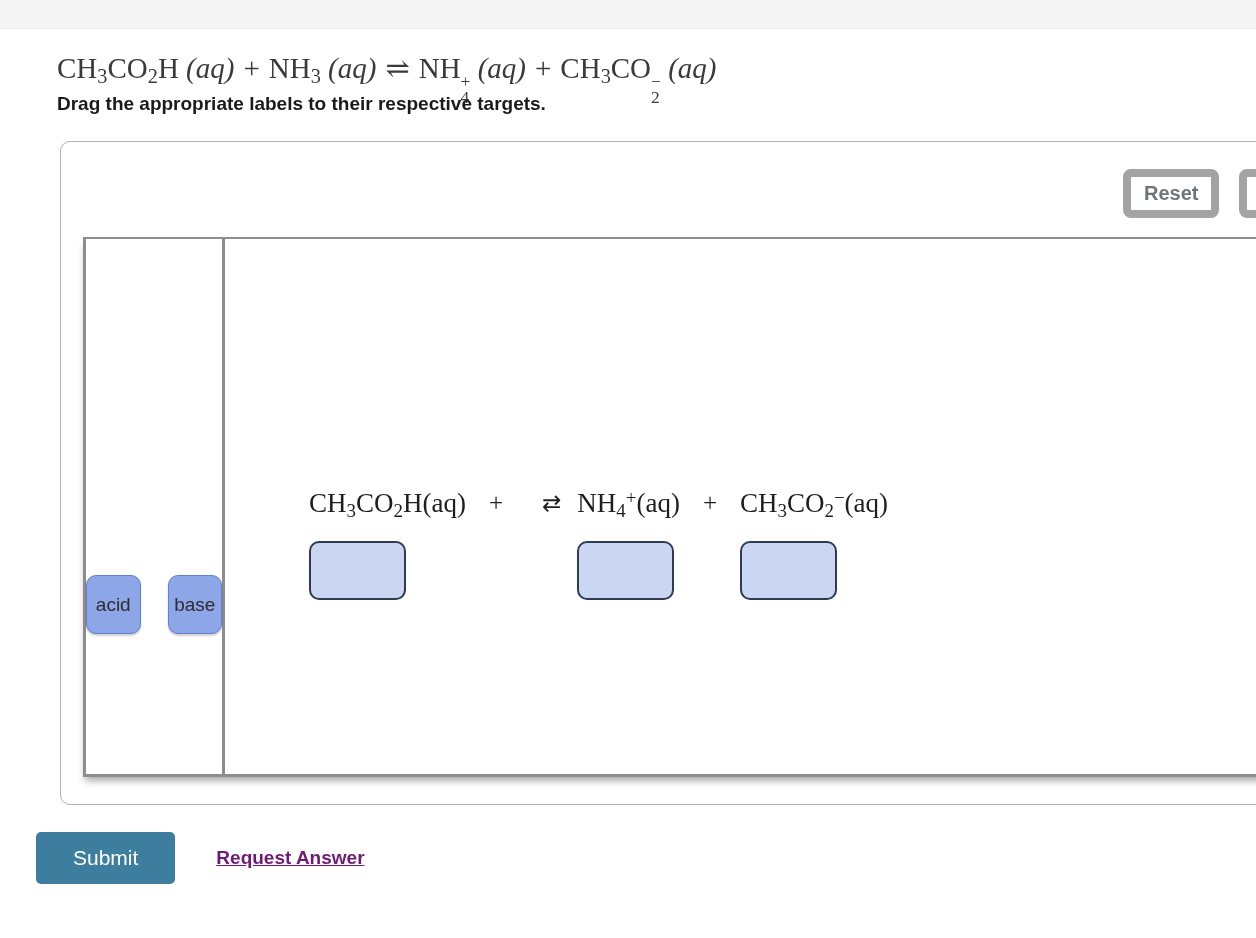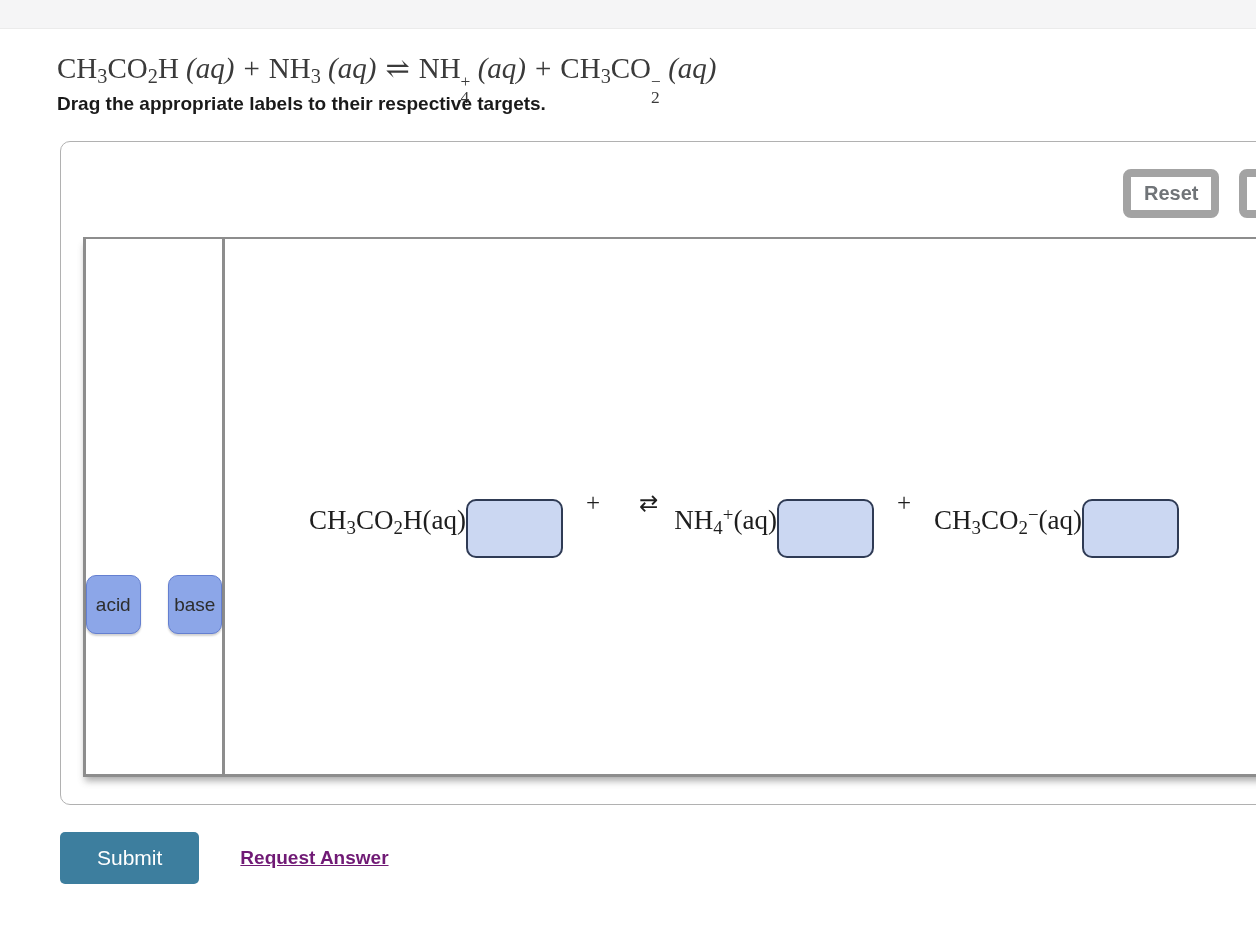--- a/index.html
+++ b/index.html
@@ -100,21 +100,21 @@
     font-size: 19px;
     color: #2d2d2d;
     cursor: grab;
   }
   .dnd-main {
     flex: 1;
     box-sizing: border-box;
     padding: 243px 0 0 84px;
   }
   .reaction { display: flex; align-items: flex-start; }
-  .rcol { display: flex; flex-direction: row; align-items: center; }
+  .rcol { display: flex; flex-direction: column; align-items: flex-start; }
   .rterm {
     font-family: "Liberation Serif", "DejaVu Serif", serif;
     font-size: 27px;
     color: #1e1e1e;
     white-space: nowrap;
     line-height: 42px;
     height: 42px;
   }
   .rop {
     font-family: "Liberation Serif", "DejaVu Serif", serif;
@@ -128,21 +128,21 @@
     margin-top: 17px;
     width: 97px; height: 59px;
     box-sizing: border-box;
     background: #CBD7F2;
     border: 2px solid #2F3B55;
     border-radius: 10px;
     cursor: pointer;
   }
   
   .footer-row {
-    margin: 27px 0 0 60px;
+    margin: 27px 0 0 36px;
     display: flex;
     align-items: center;
     gap: 41px;
   }
   .submit-btn {
     background: #3D7E9E;
     color: #ffffff;
     border: none;
     border-radius: 5px;
     font-family: "Liberation Sans", sans-serif;

